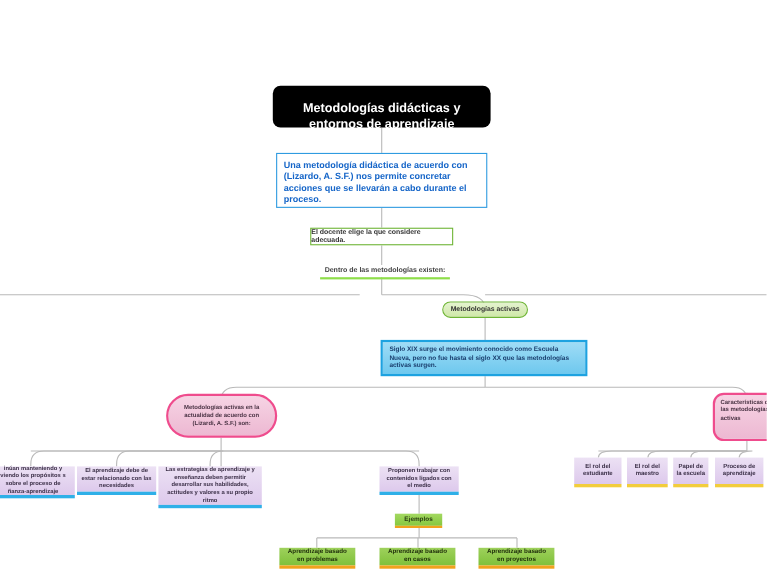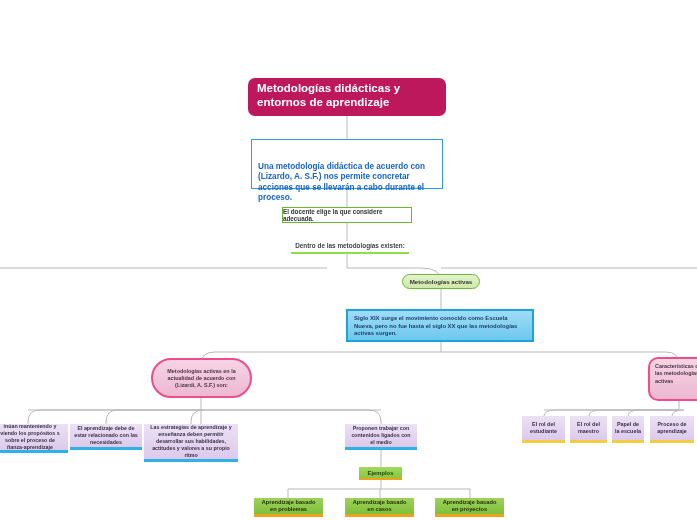--- a/index.html
+++ b/index.html
@@ -12,31 +12,32 @@
   #canvas { position: relative; width: 697px; height: 520px; }
 
   svg.links { position:absolute; left:0; top:0; width:697px; height:520px; pointer-events:none; }
   svg.links path, svg.links line { fill:none; stroke:#b9b9b9; stroke-width:1; }
 
   .node { position: absolute; }
 
   
   .root {
     left: 248px; top: 78px; width: 198px; height: 38px;
-    background: #be185d; border-radius: 7px;
+    background: #000000; border-radius: 7px;
     color: #ffffff; font-weight: bold; font-size: 11.5px; line-height: 14px;
-    padding: 3px 9px;
+    padding: 14px 9px;
+    text-align: center;
   }
 
   
   .bluebox {
     left: 251px; top: 139px; width: 192px; height: 50px;
     background: #ffffff; border: 1.6px solid #2f9be0;
     color: #1565c8; font-weight: bold; font-size: 8.2px; line-height: 10.4px;
-    padding: 22px 6px;
+    padding: 6px 6px;
   }
 
   
   .greenbox {
     left: 282px; top: 207px; width: 130px; height: 16px;
     background: #ffffff; border: 1.5px solid #6fb536;
     color: #333; font-size: 6.3px; font-weight: bold;
     display:flex; align-items:center; justify-content:center;
   }
 

